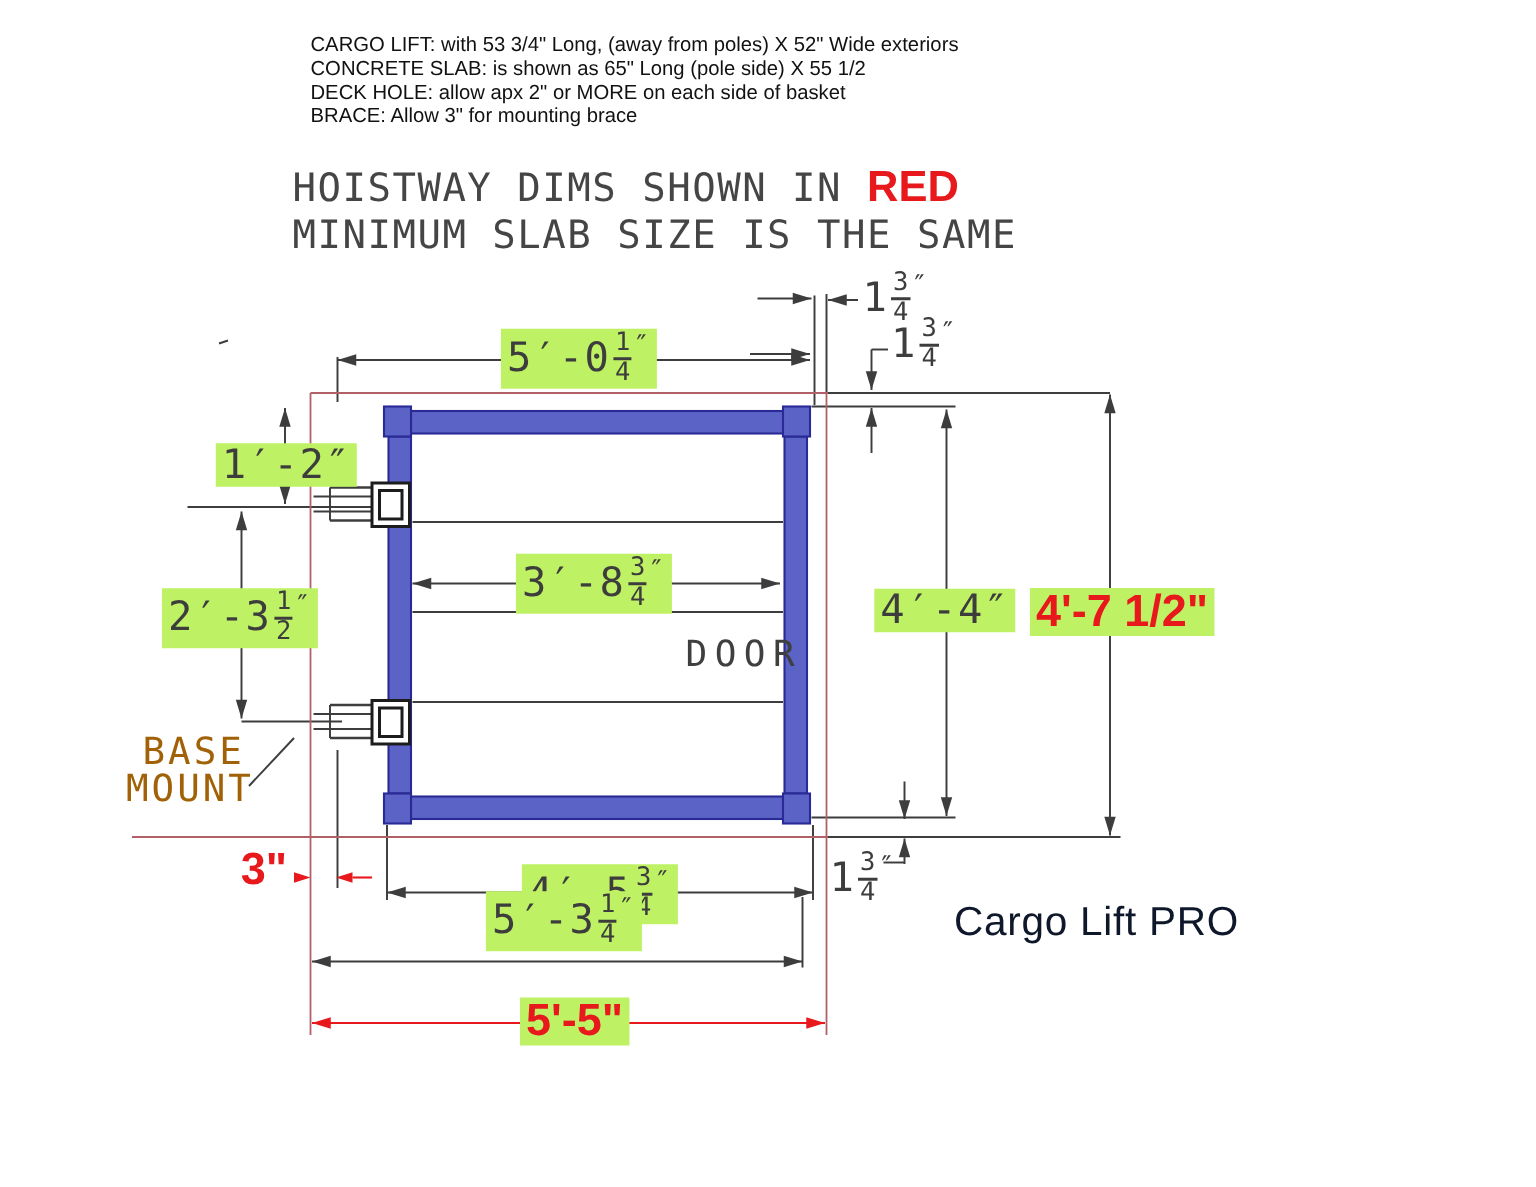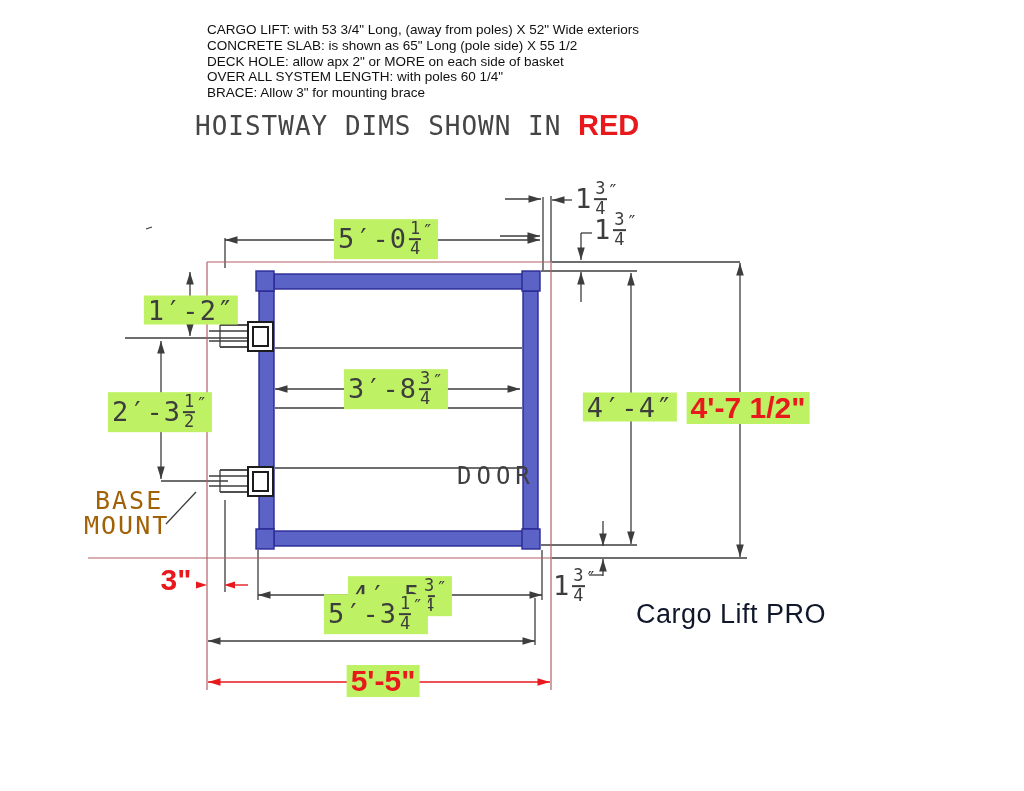--- a/index.html
+++ b/index.html
@@ -21,21 +21,21 @@
   .fn{border-bottom:2px solid var(--cad_gray);padding:0 1px 0 1px;}
   .suf{font-size:18px;margin-top:-16px;margin-left:1px;}
   .redbold{font-family:"Liberation Sans",sans-serif;font-weight:bold;color:var(--red_text);
            font-size:30px;letter-spacing:0;}
   .notes{position:absolute;left:207px;top:22px;font-family:"Liberation Sans",sans-serif;
          font-size:13.5px;line-height:15.8px;color:var(--note_black);}
   .heading{position:absolute;left:195px;top:110px;font-size:26px;letter-spacing:1px;
            color:#454545;line-height:31px;}
   .heading .hl{font-family:Liberation Sans, sans-serif;font-weight:bold;font-size:29px;
                color:var(--red_text);letter-spacing:0;}
-  .door{position:absolute;left:457px;top:422px;font-size:24px;letter-spacing:5px;color:#3f3f3f;margin-top:40px;}
+  .door{position:absolute;left:457px;top:422px;font-size:24px;letter-spacing:5px;color:#3f3f3f;}
   .basemount{position:absolute;left:84px;top:488px;font-size:25px;letter-spacing:2px;
              color:#a16207;line-height:25px;}
   .basemount .l1{padding-left:11px;}
   .brand{position:absolute;left:636px;top:599px;font-family:"Liberation Sans",sans-serif;
          font-size:27px;color:#0f172a;letter-spacing:0.5px;}
 </style>
 </head>
 <body>
 
 <div id="stage">
@@ -142,26 +142,26 @@
       <line class="g" x1="220" y1="470" x2="220" y2="492"></line>
       <rect class="blk" x="248" y="467" width="25" height="29"></rect>
       <rect class="blk" x="253" y="472" width="15" height="19"></rect>
     </g>
   </svg>
 
   <div class="notes">
     <div>CARGO LIFT: with 53 3/4" Long, (away from poles) X 52" Wide exteriors</div>
     <div>CONCRETE SLAB: is shown as 65" Long (pole side) X 55 1/2</div>
     <div>DECK HOLE: allow apx 2" or MORE on each side of basket</div>
-    <div>OVER ALL SYSTEM LENGTH: with poles 60 1/4"</div>
     <div>BRACE: Allow 3" for mounting brace</div>
   </div>
 
   <div class="heading">
     <div><span>HOISTWAY DIMS SHOWN IN </span><span class="hl">RED</span></div>
+    <div>MINIMUM SLAB SIZE IS THE SAME</div>
   </div>
 
   <div class="dim bg" style="left:386px;top:239px">
     <span>5′-0</span>
       <span class="frac">
         <span class="fn">1</span>
         <span>4</span>
       </span>
       <span class="suf">″</span>
   </div>

